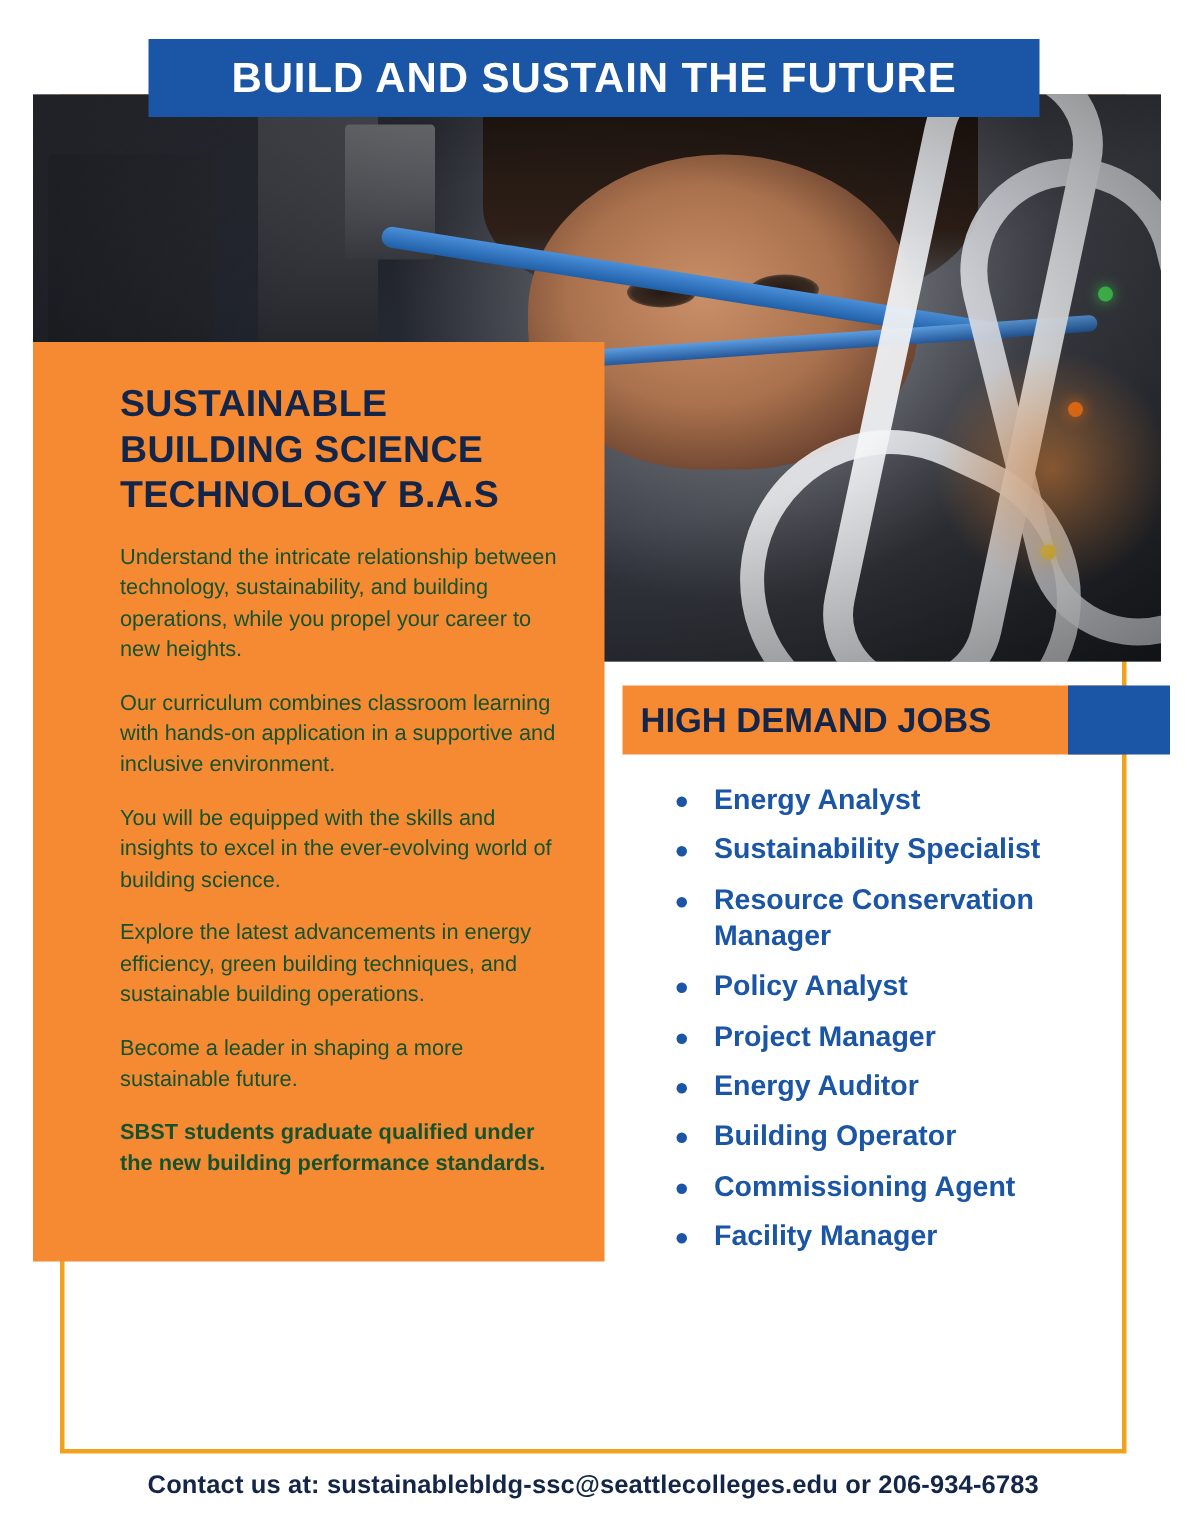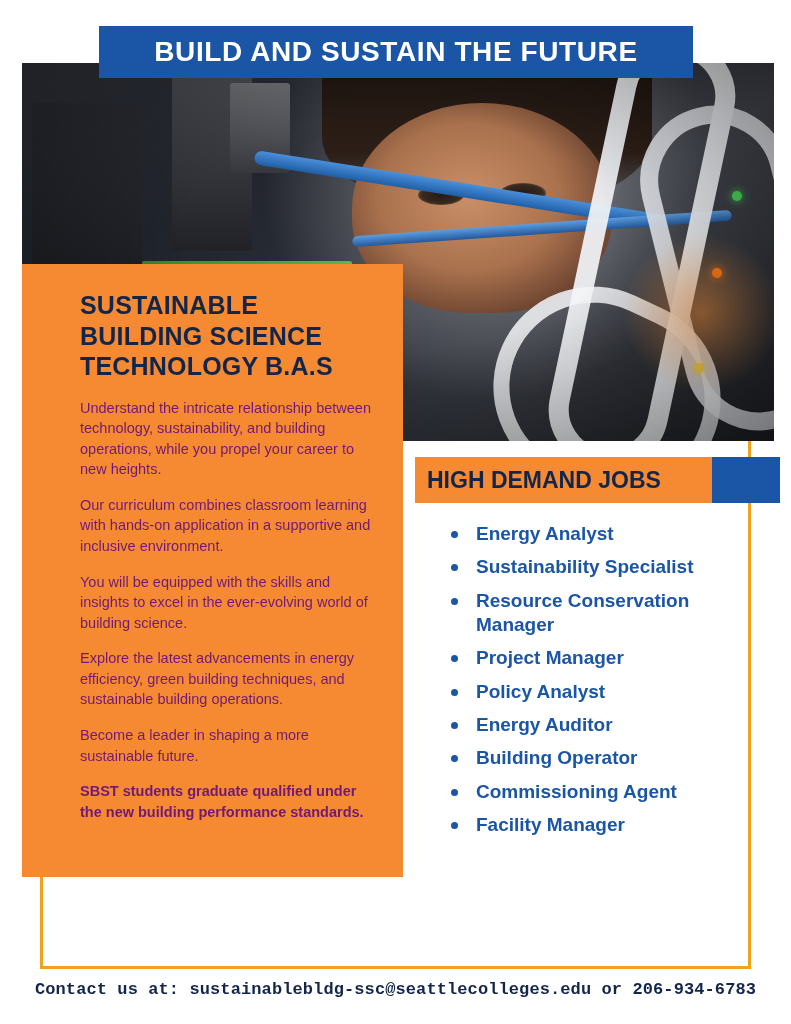--- a/index.html
+++ b/index.html
@@ -166,32 +166,31 @@
   
   .orange-panel {
     position: absolute;
     left: 22px;
     top: 228px;
     width: 381px;
     height: 613px;
     background: #F58A33;
     z-index: 4;
     padding: 26px 30px 0 58px;
-    margin-top: 36px;
   }
   .orange-panel h1 {
     color: #13264a;
     font-size: 25px;
     line-height: 1.22;
     font-weight: bold;
     letter-spacing: 0.2px;
     margin-bottom: 16px;
   }
   .orange-panel p {
-    color: #701a75;
+    color: #14532d;
     font-size: 14.5px;
     line-height: 1.42;
     margin-bottom: 15px;
   }
   .orange-panel p.bold {
     font-weight: bold;
     font-size: 14.5px;
     line-height: 1.45;
   }
 
@@ -276,21 +275,20 @@
     top: 980px;
     width: 791px;
     text-align: center;
     z-index: 6;
   }
   .contact .txt {
     color: #13264a;
     font-size: 17px;
     font-weight: bold;
     letter-spacing: 0.1px;
-    font-family: Liberation Mono, monospace;
   }
 </style>
 </head>
 <body>
 
 <div class="poster">
 
   <div class="photo">
     <div class="bg-base"></div>
     <div class="mach1"></div>
@@ -332,22 +330,22 @@
 
   <div class="jobs-header">
     <div class="label">HIGH DEMAND JOBS</div>
   </div>
   <div class="jobs-header-blue"></div>
 
   <ul class="jobs-list">
     <li>Energy Analyst</li>
     <li>Sustainability Specialist</li>
     <li>Resource Conservation Manager</li>
+    <li>Policy Analyst</li>
     <li>Project Manager</li>
-    <li>Policy Analyst</li>
     <li>Energy Auditor</li>
     <li>Building Operator</li>
     <li>Commissioning Agent</li>
     <li>Facility Manager</li>
   </ul>
 
 
   <div class="contact">
     <div class="txt">Contact us at: sustainablebldg-ssc@seattlecolleges.edu or 206-934-6783</div>
   </div>

